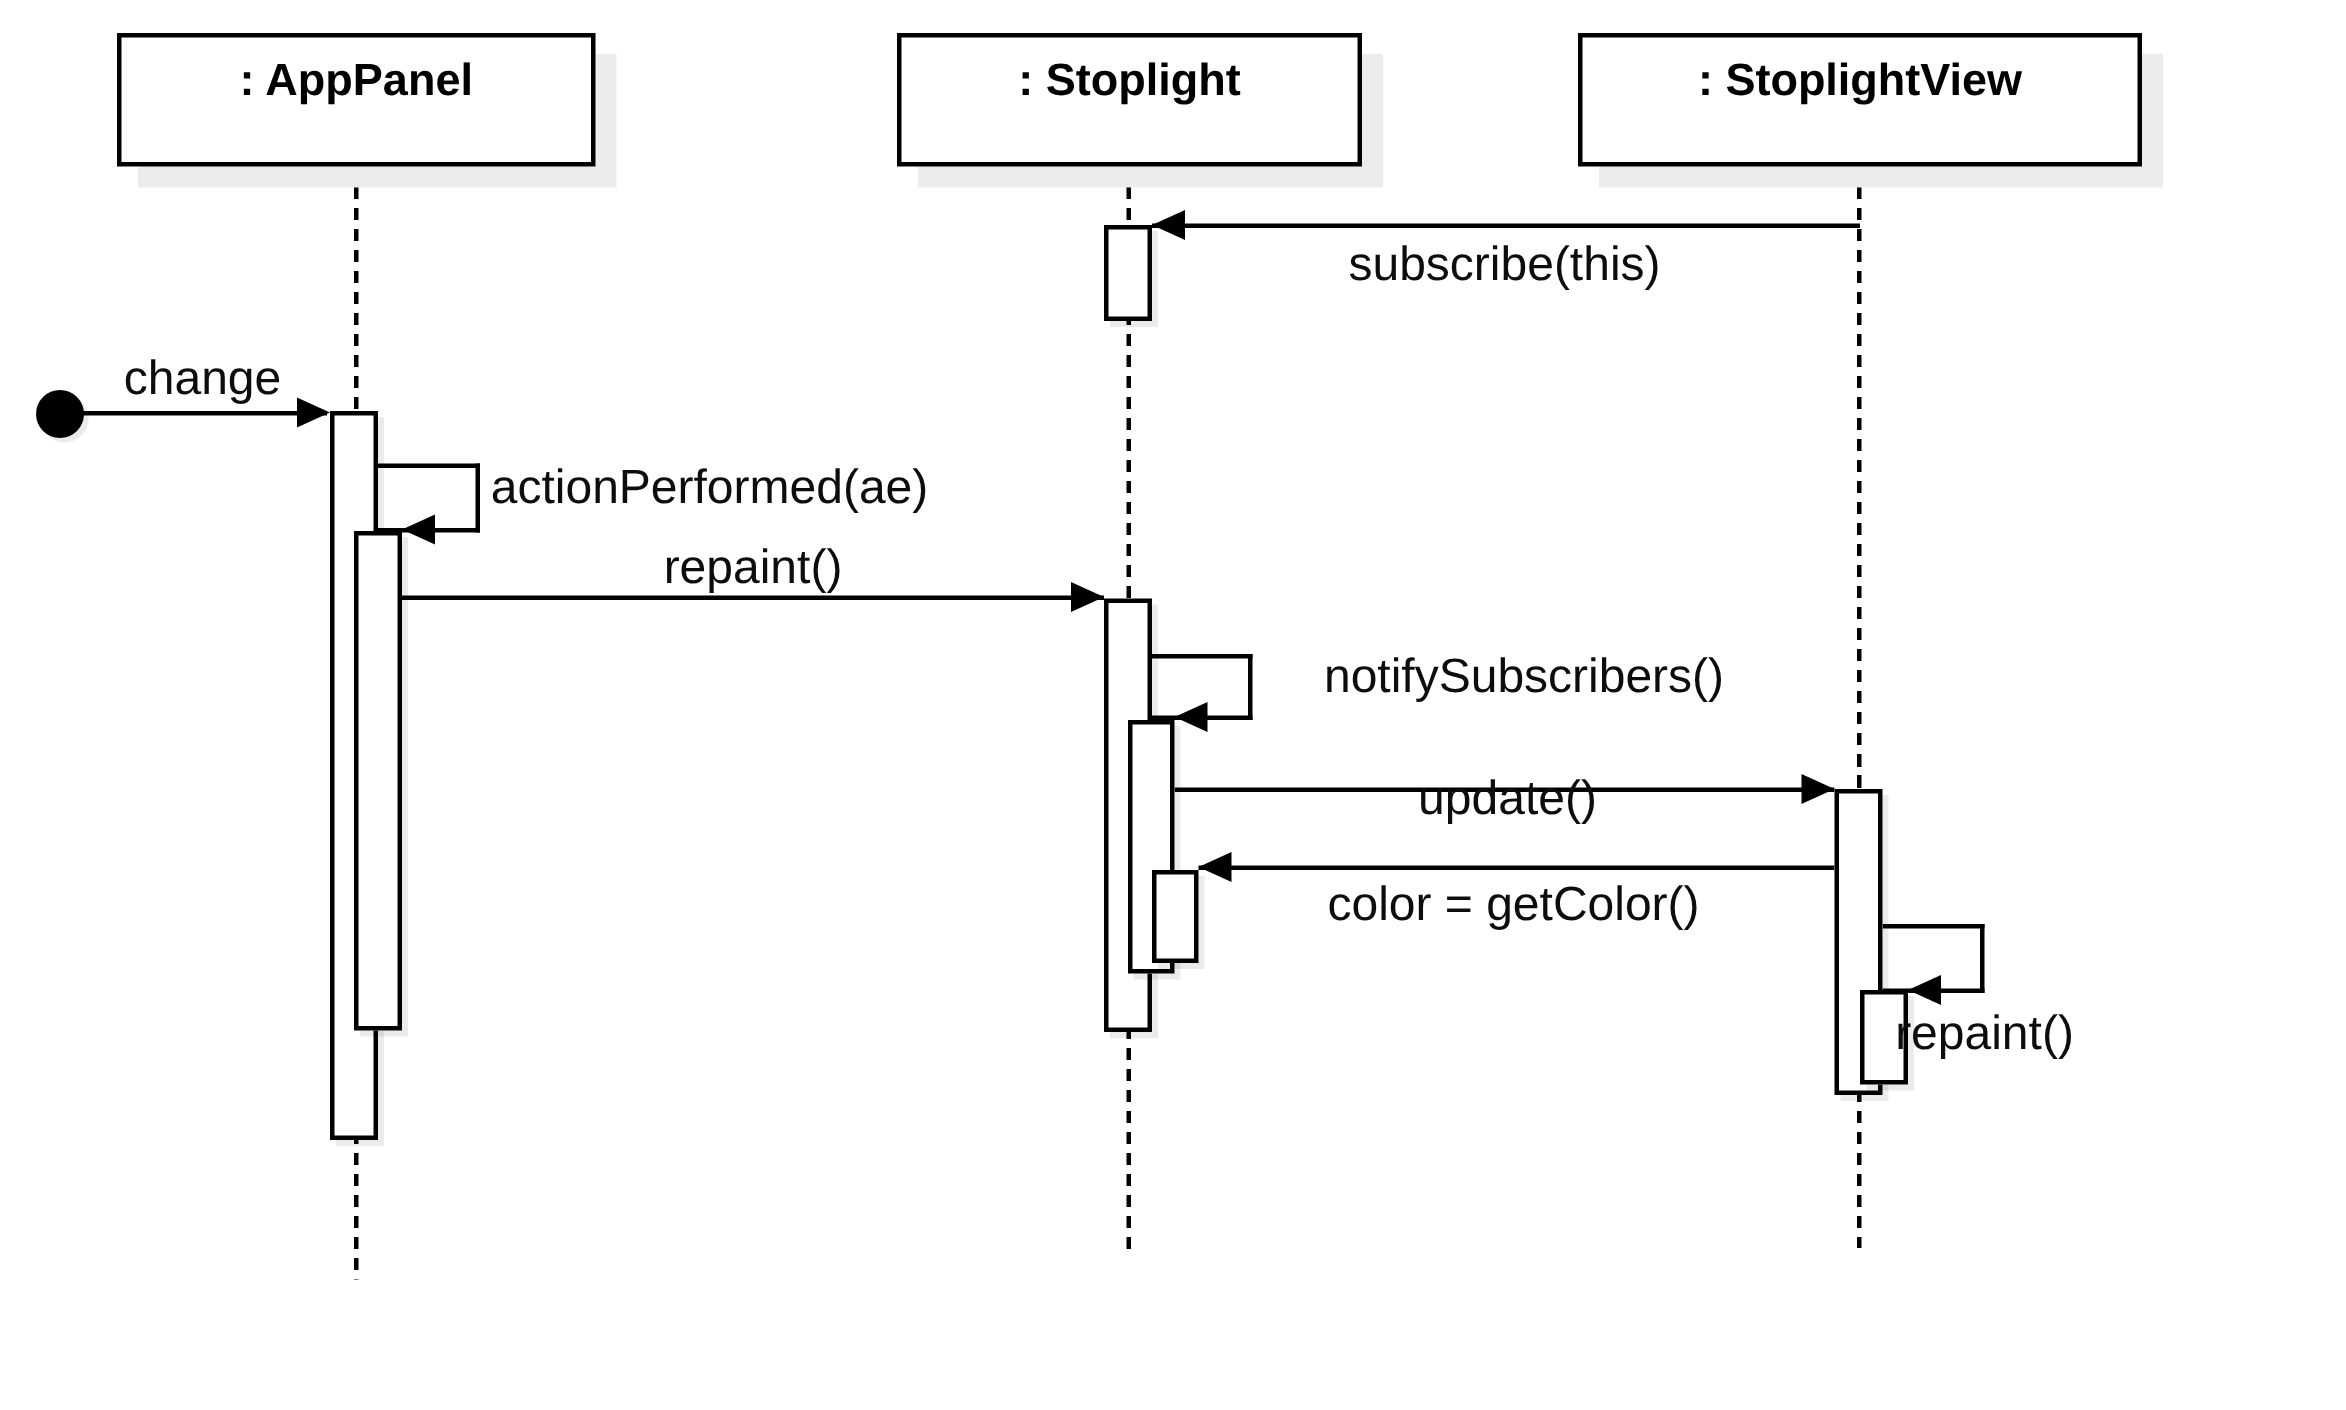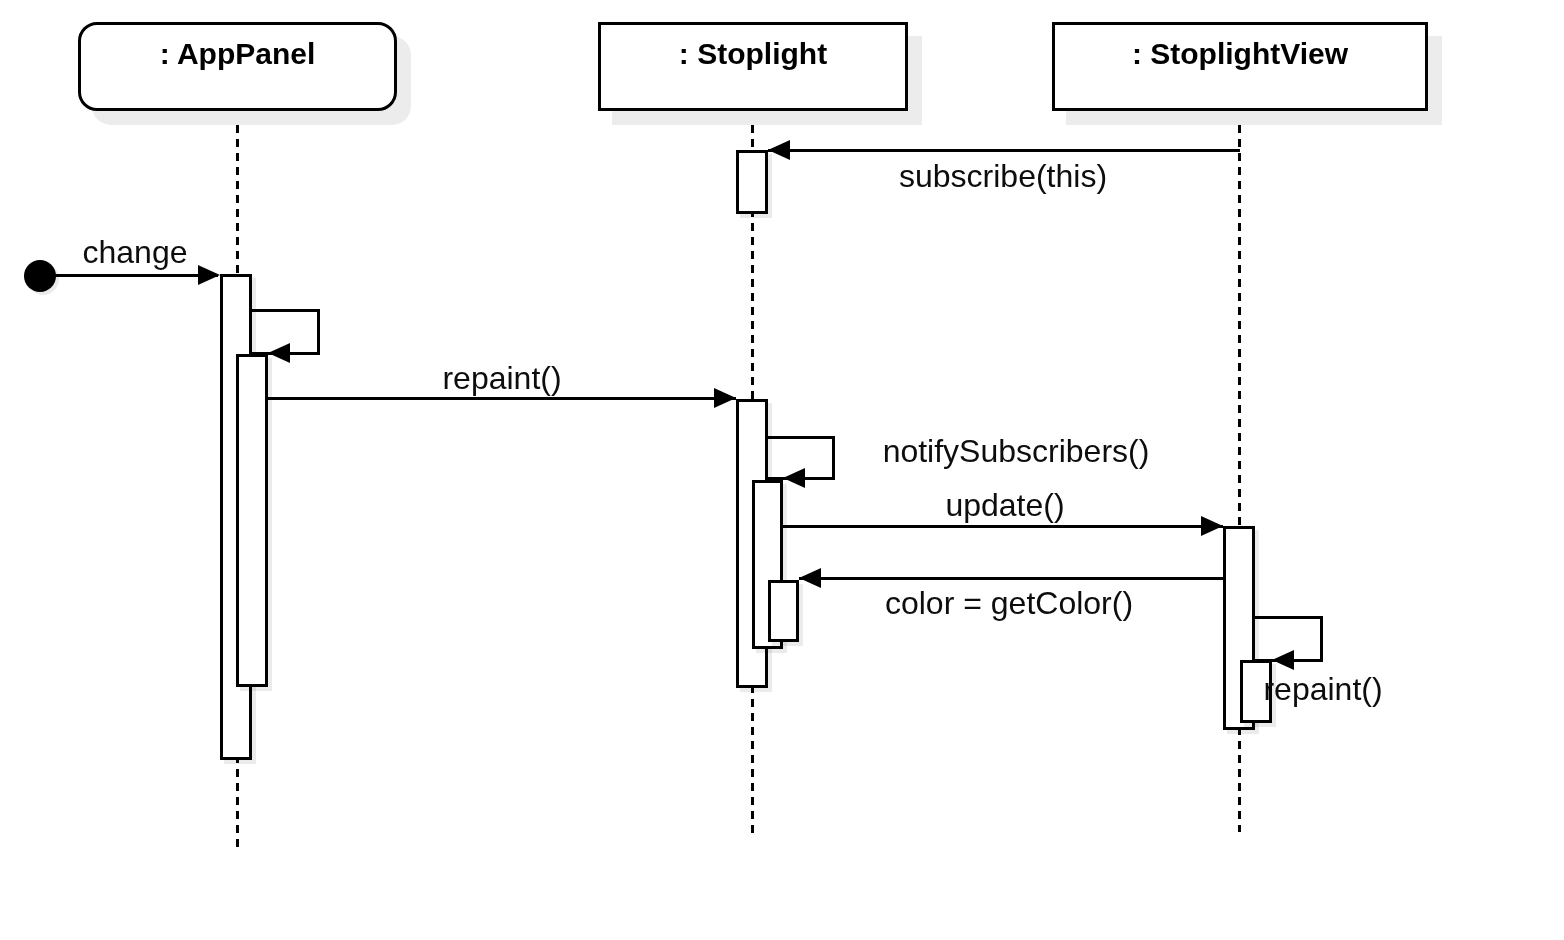--- a/index.html
+++ b/index.html
@@ -26,21 +26,21 @@
     border: 3px solid #000;
     background: #fff;
     box-shadow: 14px 14px 0 #ececec;
     text-align: center;
     padding-top: 12px;
     font-size: 30px;
     font-weight: bold;
     color: #000;
     z-index: 2;
   }
-  .obj-apppanel      { left: 78px;   width: 319px; border-radius: 19px; }
+  .obj-apppanel      { left: 78px;   width: 319px; }
   .obj-stoplight     { left: 598px;  width: 310px; }
   .obj-stoplightview { left: 1052px; width: 376px; }
 
   
   .lifeline {
     position: absolute;
     width: 3px;
     background: repeating-linear-gradient(to bottom, #000 0 8px, transparent 8px 14px);
     z-index: 1;
   }
@@ -129,21 +129,21 @@
     white-space: nowrap;
     font-size: 32px;
     color: #0d0d0d;
     z-index: 6;
   }
   .lbl-subscribe { left: 1003px; top: 176px; }
   .lbl-found     { left: 135px;  top: 252px; }
   .lbl-action    { left: 473px;  top: 325px; }
   .lbl-change    { left: 502px;  top: 378px; }
   .lbl-notify    { left: 1016px;  top: 451px; }
-  .lbl-update    { left: 1005px; top: 505px; }
+  .lbl-update    { left: 1005px; top: 532px; }
   .lbl-getcolor  { left: 1009px; top: 603px; }
   .lbl-repaint   { left: 1323px; top: 689px; }
 </style>
 </head>
 <body>
 
 <div class="canvas">
 
   <div class="lifeline ll-apppanel"></div>
   <div class="lifeline ll-stoplight"></div>
@@ -184,19 +184,20 @@
   <div class="arrow-right ah-change"></div>
   <div class="arrow-left  ah-notify"></div>
   <div class="arrow-right ah-update"></div>
   <div class="arrow-left  ah-getcolor"></div>
   <div class="arrow-left  ah-repaint"></div>
 
   <div class="found-circle"></div>
 
   <div class="msg-label lbl-subscribe">subscribe(this)</div>
   <div class="msg-label lbl-found">change</div>
+  <div class="msg-label lbl-action">actionPerformed(ae)</div>
   <div class="msg-label lbl-change">repaint()</div>
   <div class="msg-label lbl-notify">notifySubscribers()</div>
   <div class="msg-label lbl-update">update()</div>
   <div class="msg-label lbl-getcolor">color = getColor()</div>
   <div class="msg-label lbl-repaint">repaint()</div>
 
 </div>
 
 </body></html>

